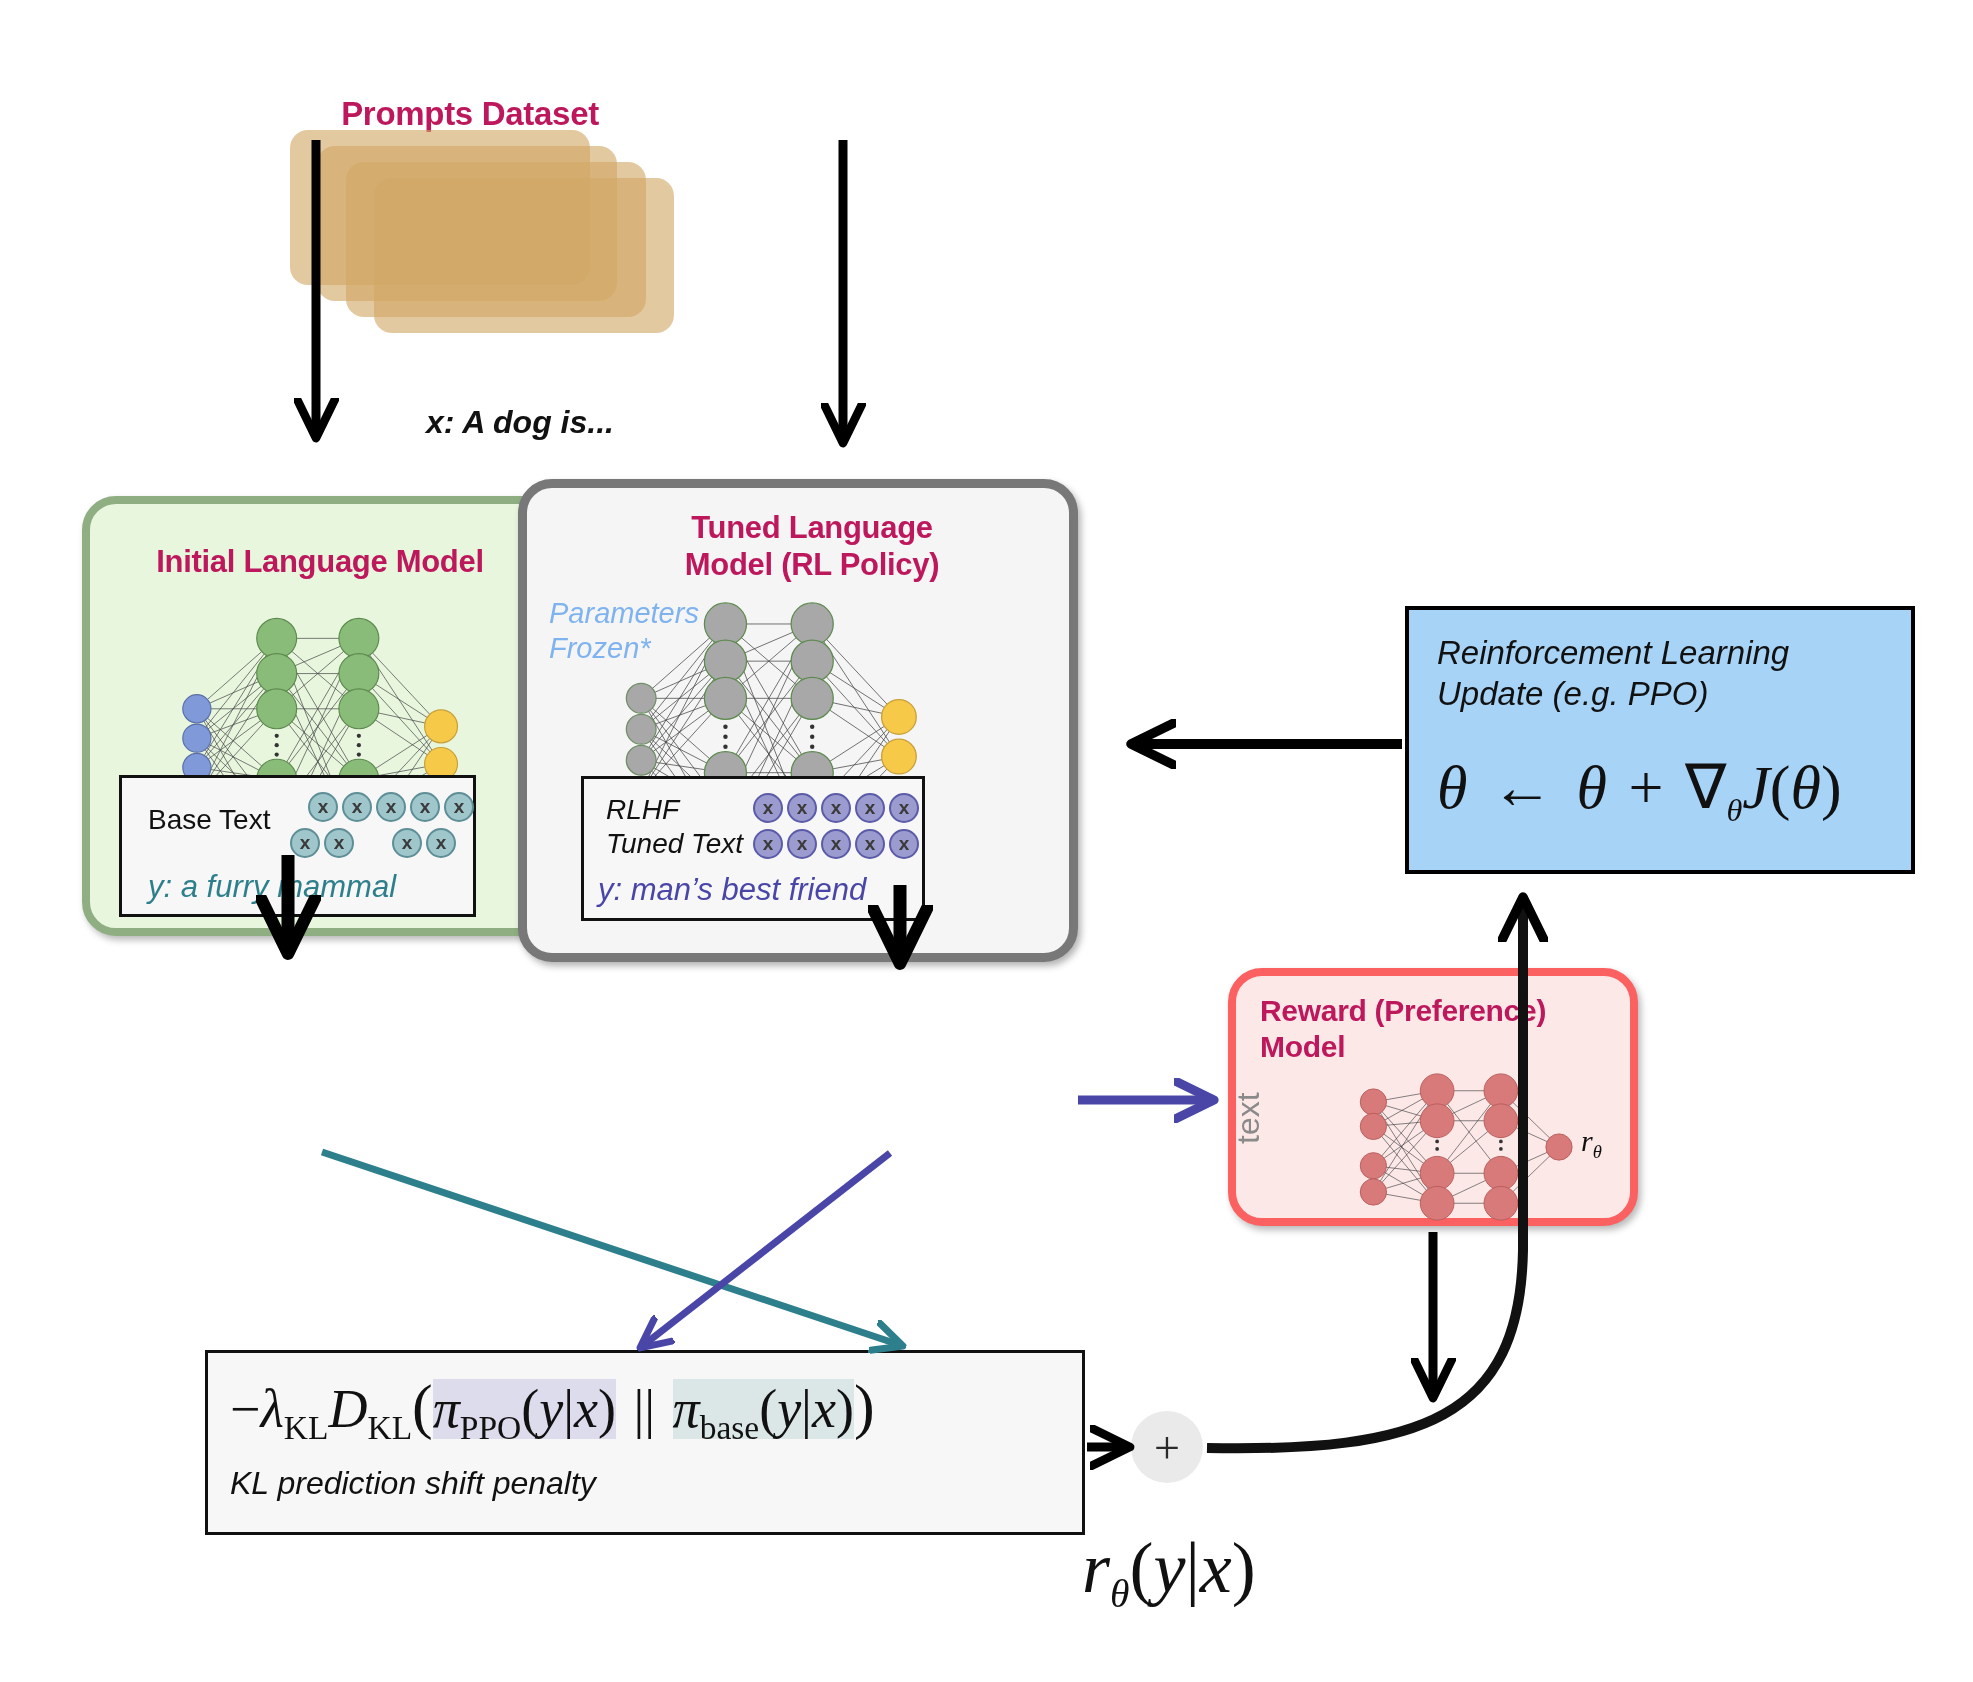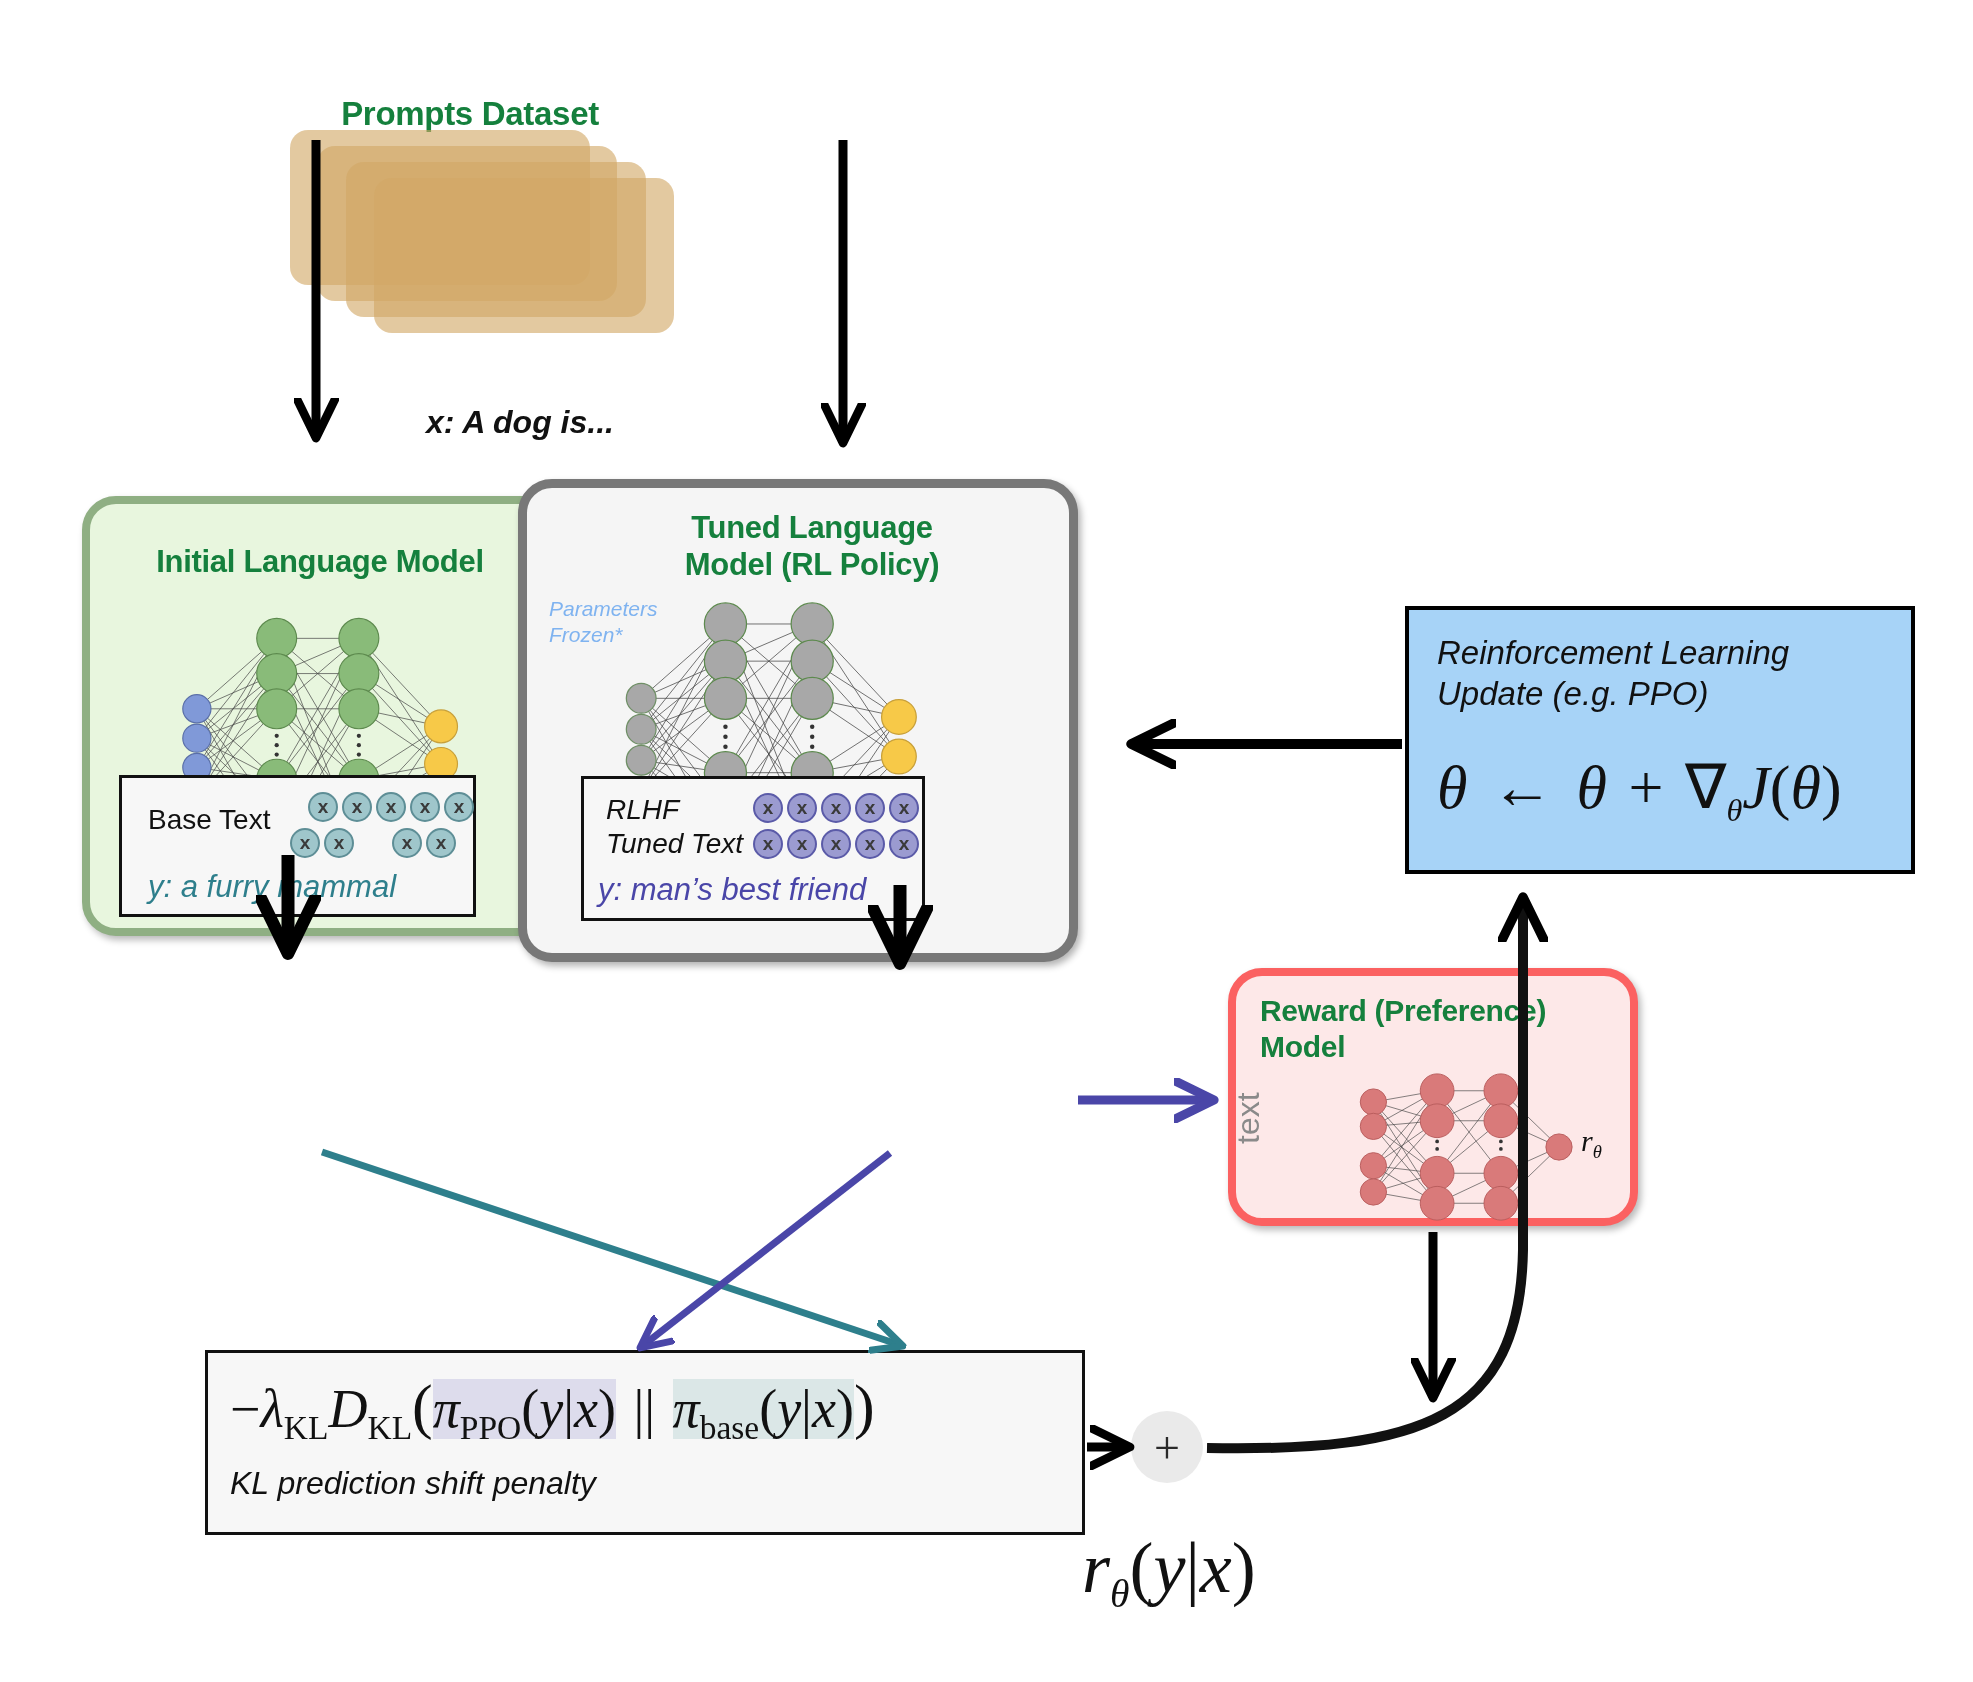--- a/index.html
+++ b/index.html
@@ -4,21 +4,21 @@
 <style>
   html, body { margin:0; padding:0; background:#ffffff; }
   body { width:1973px; height:1682px; font-family:"Liberation Sans", sans-serif; position:relative; overflow:hidden; }
 
   #stage { position:absolute; left:0; top:0; width:1973px; height:1682px; }
 
   .abs { position:absolute;font-weight:bold; }
 
   
   .title-bold {
-    font-weight:bold; color:#15803d; text-align:center; line-height:1.18;
+    font-weight:bold; color:#be185d; text-align:center; line-height:1.18;
     letter-spacing:-0.3px;
   }
   .italic { font-style:italic; }
 
   
   .card {
     position:absolute; border-radius:18px; background:#D2A866; opacity:0.62;
   }
 
   
@@ -151,21 +151,21 @@
       <div class="italic" style="position:absolute; left:26px; top:91px; font-size:31px; color:#2E7F8C;">y: a furry mammal</div>
     </div>
   </div>
 
   <div class="roundbox box-grey" style="left:518px; top:479px; width:560px; height:483px;">
     <div class="title-bold" style="position:absolute; left:35px; top:22px; width:500px; font-size:31px;">
       <div>Tuned Language</div>
       <div>Model (RL Policy)</div>
     </div>
 
-    <div class="italic" style="position:absolute; left:22px; top:108px; font-size:21px; color:#7FB3F0; line-height:1.22;">
+    <div class="italic" style="position:absolute; left:22px; top:108px; font-size:29px; color:#7FB3F0; line-height:1.22;">
       <div>Parameters</div>
       <div>Frozen*</div>
     </div>
 
     <svg class="netsvg" viewBox="0 0 300 230" style="left:63px; top:105px; width:375px; height:285px;">
       <g stroke="#444" stroke-width="0.6" fill="none">
         <path d="M40,85 L108,25 M40,85 L108,55 M40,85 L108,85 M40,85 L108,145 M40,85 L108,175 M40,85 L108,205"></path>
         <path d="M40,110 L108,25 M40,110 L108,55 M40,110 L108,85 M40,110 L108,145 M40,110 L108,175 M40,110 L108,205"></path>
         <path d="M40,135 L108,25 M40,135 L108,55 M40,135 L108,85 M40,135 L108,145 M40,135 L108,175 M40,135 L108,205"></path>
         <path d="M40,160 L108,25 M40,160 L108,55 M40,160 L108,85 M40,160 L108,145 M40,160 L108,175 M40,160 L108,205"></path>

